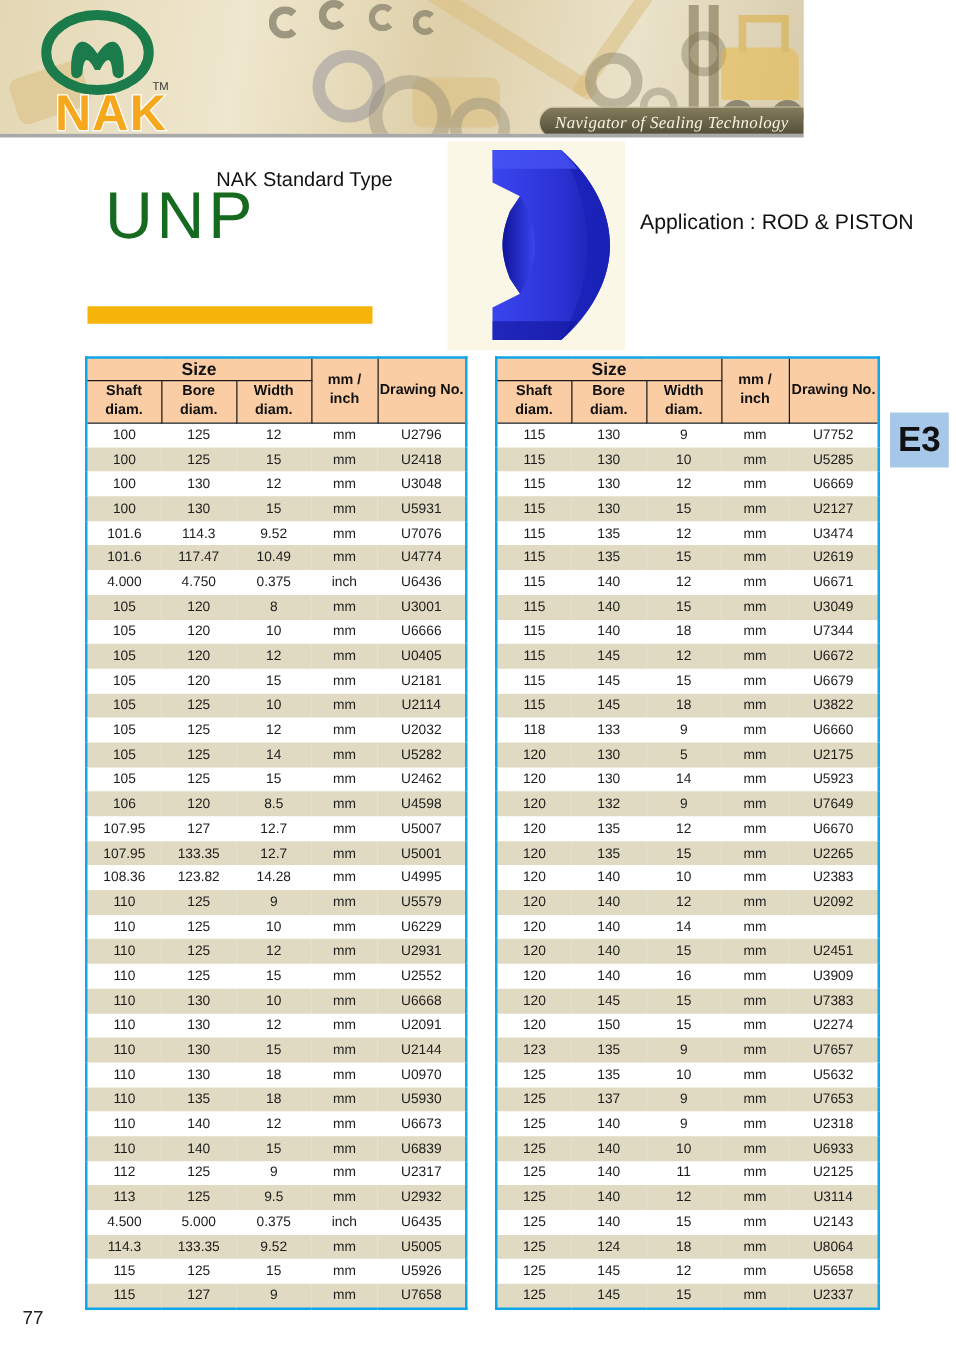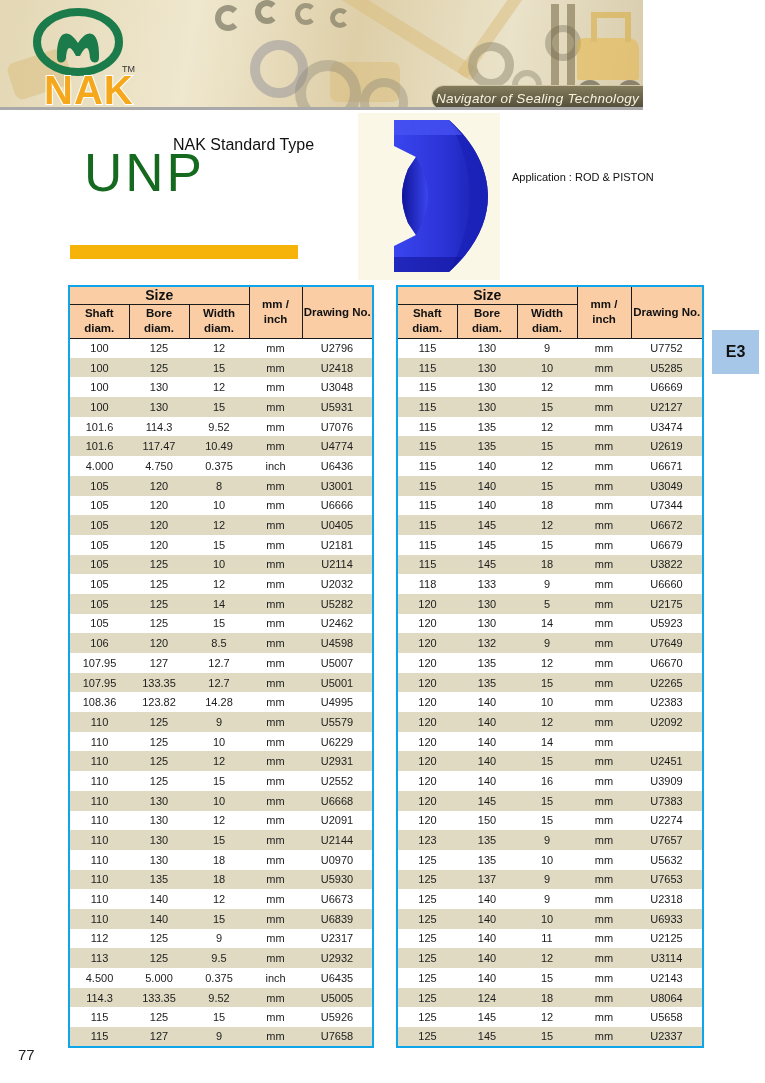--- a/index.html
+++ b/index.html
@@ -22,46 +22,46 @@
   .forklift .mast{position:absolute;left:18px;top:4px;width:8px;height:100px;background:#6B5E3A;}
   .forklift .mast2{position:absolute;left:34px;top:4px;width:8px;height:100px;background:#6B5E3A;}
   .forklift .body{position:absolute;left:44px;top:38px;width:62px;height:42px;background:#E7B53C;border-radius:6px 10px 2px 2px;}
   .forklift .cab{position:absolute;left:58px;top:12px;width:40px;height:30px;border:6px solid #D8A830;border-bottom:none;}
   .forklift .wheel{position:absolute;width:26px;height:26px;border-radius:50%;background:#3E3A2C;top:80px;}
   .logo{position:absolute;left:26px;top:6px;width:150px;height:104px;}
   .pill{position:absolute;right:0;top:85px;width:212px;height:26px;
     background:linear-gradient(180deg,#847C5C,#4E4936);
     border:1px solid #CFC6A4;border-right:none;border-radius:13px 0 0 13px;
     display:flex;align-items:center;justify-content:center;}
-  .pill span{font-family:Liberation Sans, sans-serif;font-style:italic;
+  .pill span{font-family:Liberation Serif, serif;font-style:italic;
     font-size:13.5px;color:#F7F2DE;letter-spacing:.3px;}
 
   
   .std-type{position:absolute;left:125px;top:136px;font-size:16px;color:#111;margin-left:48px;}
   .unp{position:absolute;left:84px;top:146px;font-size:53px;font-weight:normal;
     color:var(--unp-green);letter-spacing:3px;line-height:1;}
   .ybar{position:absolute;left:70px;top:245px;width:228px;height:14px;background:var(--accent-yellow);}
   .seal-wrap{position:absolute;left:358px;top:113px;width:142px;height:167px;background:#FBF7E7;}
-  .appmat{position:absolute;left:512px;top:166px;font-size:11px;color:#111;line-height:23px;}
+  .appmat{position:absolute;left:512px;top:166px;font-size:17px;color:#111;line-height:23px;}
 
   
   .tbl{position:absolute;top:285px;border-collapse:collapse;table-layout:fixed;
     border:2px solid #0ea5e9;background:#fff;}
   .tbl-left{left:68px;width:304px;}
   .tbl-right{left:396px;width:306px;}
   .tbl th{background:var(--header-peach);border:1px solid #1A1A1A;color:#111;}
   .tbl .size-h{font-size:14px;height:18px;font-weight:bold;}
   .tbl .sub-h{font-size:11.5px;height:34px;white-space:pre-line;line-height:1.3;font-weight:bold;}
   .tbl .span-h{font-size:11.5px;white-space:pre-line;line-height:1.3;font-weight:bold;}
   .tbl td{height:19.7px;text-align:center;vertical-align:middle;font-size:11px;color:#1c1c1c;padding:0;}
   .tbl tbody tr:nth-child(even){background:var(--stripe-beige);}
 
   
   .side-tab{position:absolute;left:712px;top:330px;width:47px;height:44px;background:var(--tab-blue);
-    display:flex;align-items:center;justify-content:center;font-size:16px;font-weight:bold;color:#101010;}
+    display:flex;align-items:center;justify-content:center;font-size:28px;font-weight:bold;color:#101010;}
   .pagenum{position:absolute;left:18px;top:1046px;font-size:15px;color:#222;}
 </style>
 </head>
 <body>
 
 <div class="page">
 
   <div class="banner">
 
     <div>

